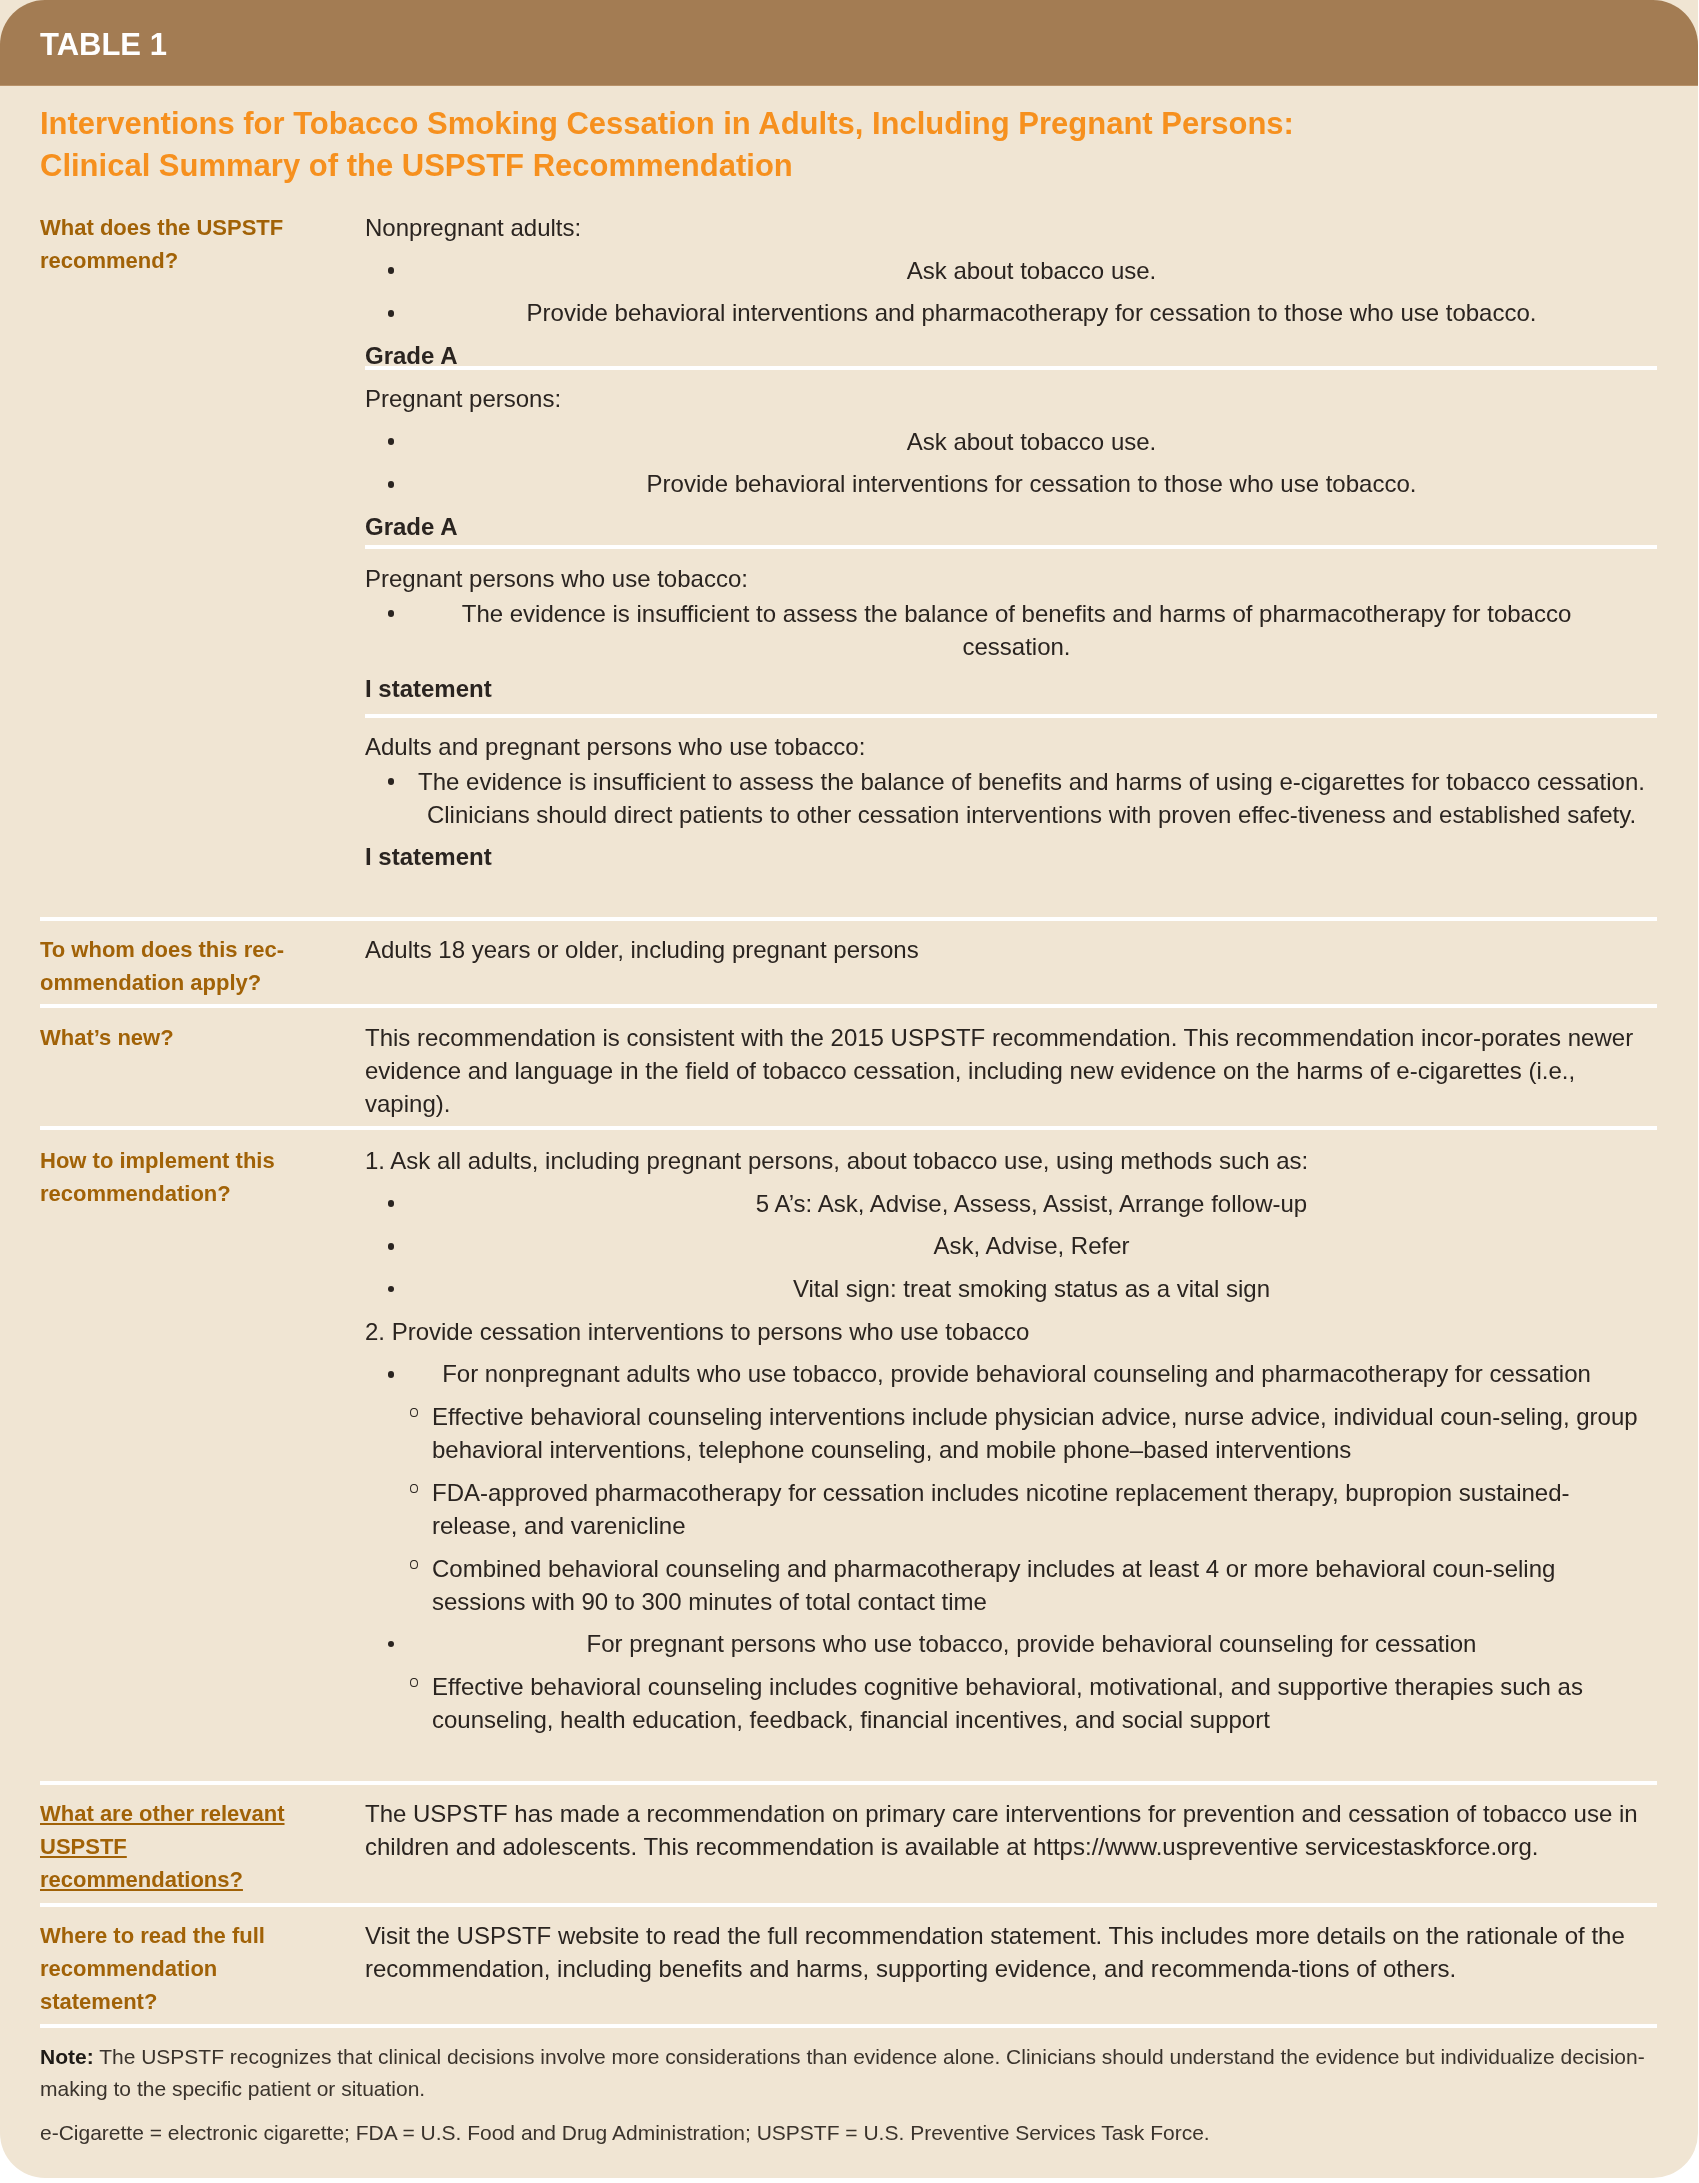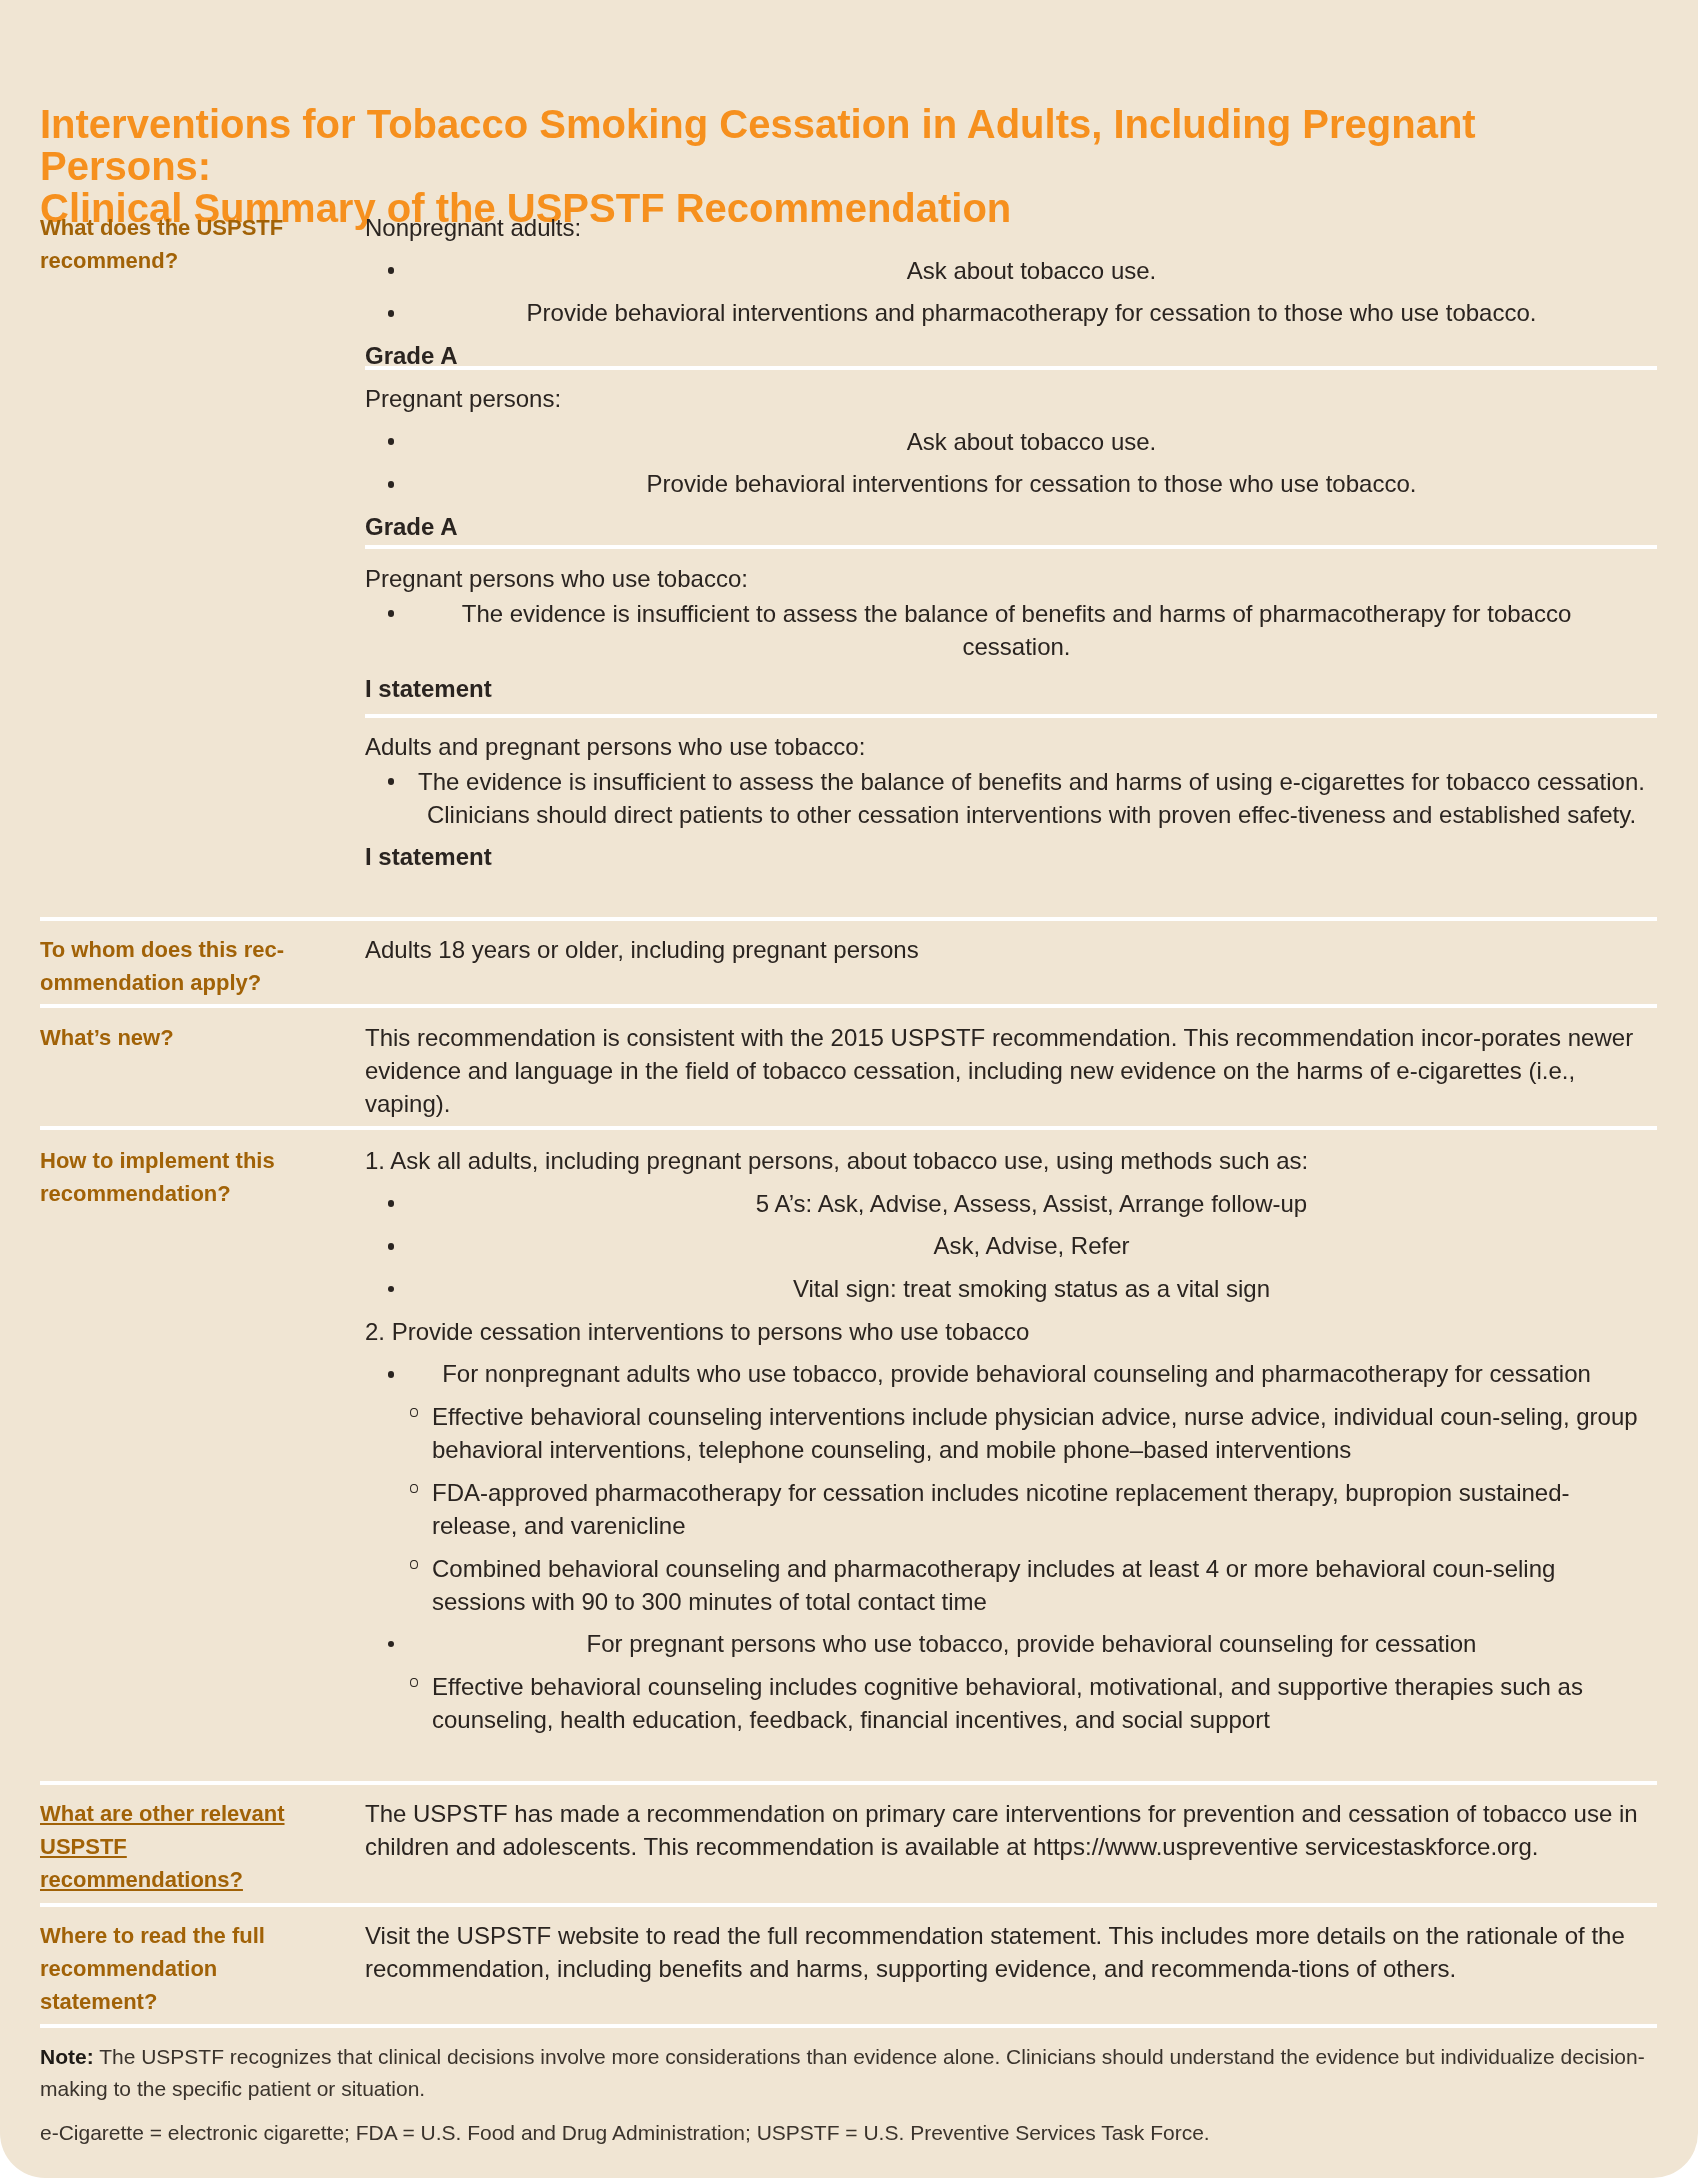--- a/index.html
+++ b/index.html
@@ -13,21 +13,21 @@
       position: absolute; left: 0; top: 0; width: 100%; height: 86px;
       background: #a37c53; border-radius: 45px 45px 0 0;
       border-bottom: 1.6px solid #b8926a;
     }
     .card-header .label {
       position: absolute; left: 40px; top: 27.4px; color: #ffffff;
       font-size: 31px; font-weight: bold; letter-spacing: 0px;
     }
     .title {
       position: absolute; left: 40px; top: 103px; width: 1573px;
-      color: #f6901e; font-size: 40px; font-weight: bold; line-height: 42px;
+      color: #f6901e; font-size: 31px; font-weight: bold; line-height: 42px;
     }
     .row { position: absolute; left: 40px; width: 1617px; }
     .row-label {
       position: absolute; left: 0; top: 0; width: 323px;
       font-size: 22px; font-weight: bold; line-height: 33px; color: #a16207;
     }
     .row-body {
       position: absolute; left: 325px; top: 0; width: 1289px;
       font-size: 24px; line-height: 33px; color: #2a2420;
     }
@@ -50,20 +50,23 @@
     .note {
       position: absolute; left: 40px; width: 1617px;
       font-size: 21px; line-height: 32px; color: #3a332c;
     }
     .note b { color: #1e1a16; }
   </style>
 </head>
 <body>
 
 <div class="card">
+  <div class="card-header">
+    <span class="label">TABLE 1</span>
+  </div>
 
   <div class="title">
     <div>Interventions for Tobacco Smoking Cessation in Adults, Including Pregnant Persons:</div>
     <div>Clinical Summary of the USPSTF Recommendation</div>
   </div>
 
   <div class="row" style="top:211px;">
     <div class="row-label" style="width:290px;">What does the USPSTF recommend?</div>
     <div class="row-body">
       <span class="para">Nonpregnant adults:</span>

